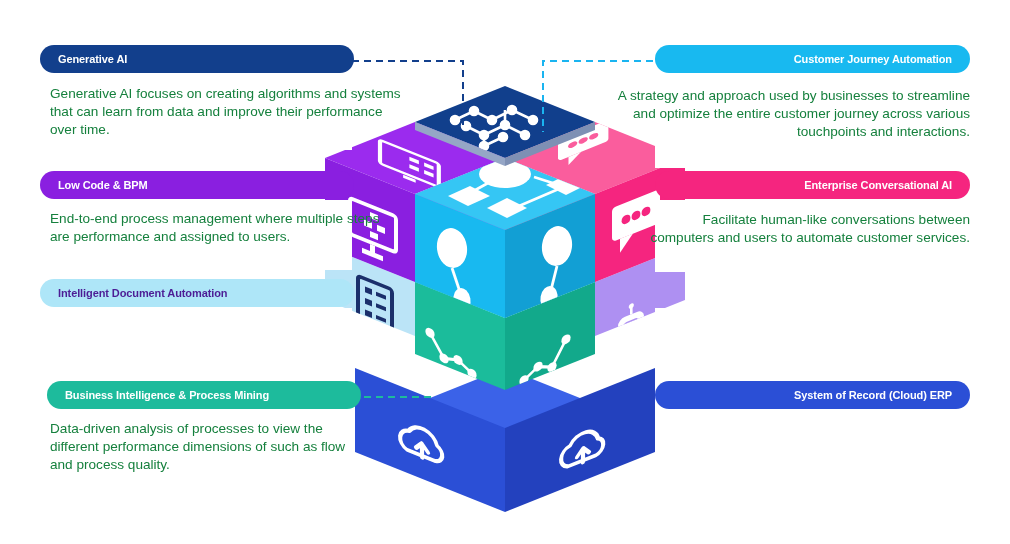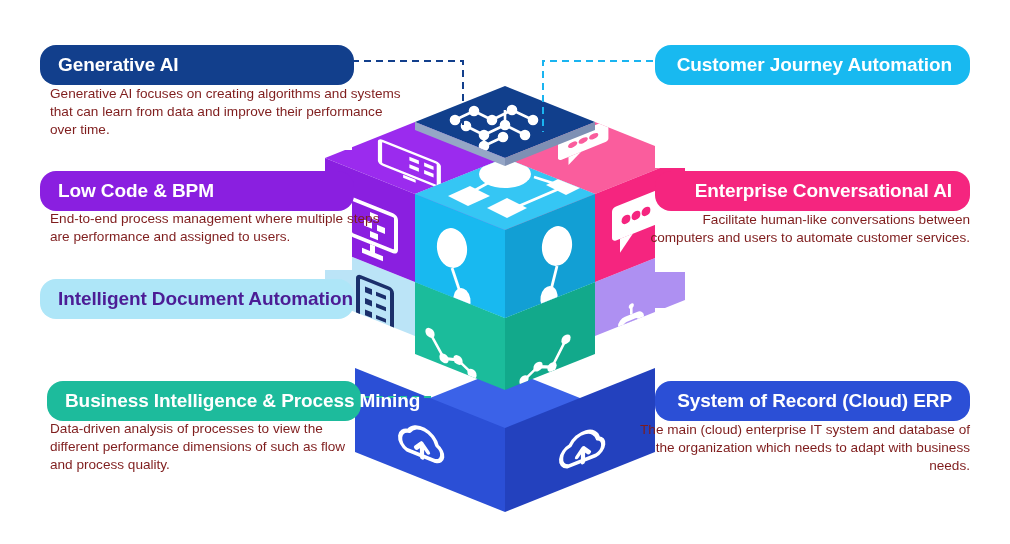--- a/index.html
+++ b/index.html
@@ -2,29 +2,29 @@
 <html><head>
 <meta charset="utf-8">
 <style>
   html,body{margin:0;padding:0;background:#ffffff;}
   body{width:1010px;height:544px;overflow:hidden;
        font-family:"Liberation Sans","DejaVu Sans",sans-serif;
        -webkit-font-smoothing:antialiased;}
   #stage{position:relative;width:1010px;height:544px;background:#fff;}
 
   
-  .pill{position:absolute;height:40px;border-radius:16px;display:flex;
+  .pill{position:absolute;height:28px;border-radius:16px;display:flex;
         align-items:center;box-sizing:border-box;padding:0 18px;
-        font-size:19px;font-weight:bold;letter-spacing:-0.1px;
+        font-size:11px;font-weight:bold;letter-spacing:-0.1px;
         white-space:nowrap;z-index:40;}
   .pill.left{justify-content:flex-start;}
   .pill.right{justify-content:flex-end;}
 
   
-  .desc{position:absolute;font-size:13.6px;line-height:1.33;color:#7f1d1d;
+  .desc{position:absolute;font-size:13.6px;line-height:1.33;color:#15803d;
         z-index:40;}
   .desc.left{text-align:left;}
   .desc.right{text-align:right;}
 
   
   .mask{position:absolute;background:#ffffff;z-index:30;}
 
   
   #art{position:absolute;left:0;top:0;width:1010px;height:544px;z-index:10;}
   #artTop{position:absolute;left:0;top:0;width:1010px;height:544px;z-index:37;
@@ -297,25 +297,25 @@
   </div>
 
   <div class="pill left" style="left:47px;top:381px;width:314px;background:#1DBB9C;color:#ffffff;">
     <span>Business Intelligence &amp; Process Mining</span>
   </div>
   <div class="desc left" style="left:50px;top:420px;width:310px;">Data-driven analysis of processes to view the different performance dimensions of such as flow and process quality.</div>
 
   <div class="pill right" style="left:655px;top:45px;width:315px;background:#18B9F0;color:#ffffff;text-align:right;">
     <span>Customer Journey Automation</span>
   </div>
+  <div class="desc right" style="left:610px;top:87px;width:360px;">A strategy and approach used by businesses to streamline and optimize the entire customer journey across various touchpoints and interactions.</div>
 
   <div class="pill right" style="left:655px;top:171px;width:315px;background:#F5257F;color:#ffffff;">
     <span>Enterprise Conversational AI</span>
   </div>
   <div class="desc right" style="left:640px;top:211px;width:330px;">Facilitate human-like conversations between computers and users to automate customer services.</div>
 
 
   <div class="pill right" style="left:655px;top:381px;width:315px;background:#2B4FD6;color:#ffffff;">
     <span>System of Record (Cloud) ERP</span>
   </div>
-  <div class="desc right" style="left:630px;top:421px;width:340px;">The main (cloud) enterprise IT system and database of the organization which needs to adapt with business needs.</div>
 
 </div>
 
 </body></html>

